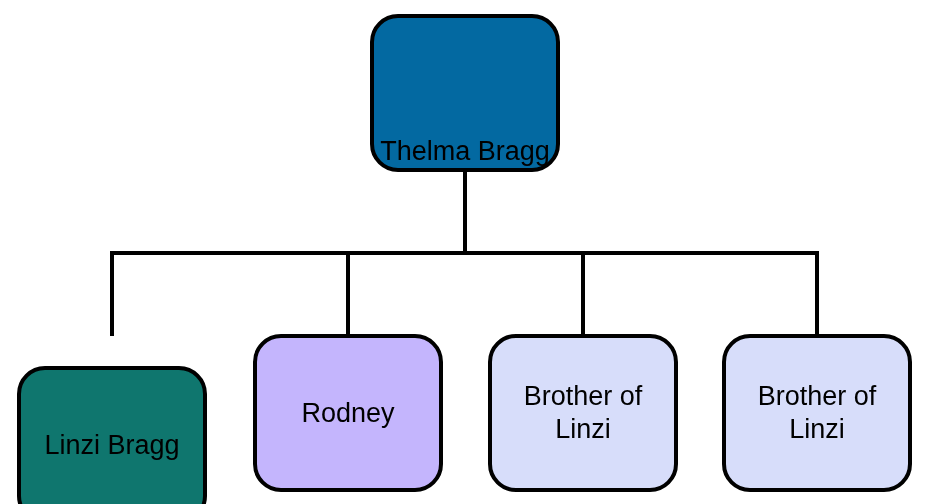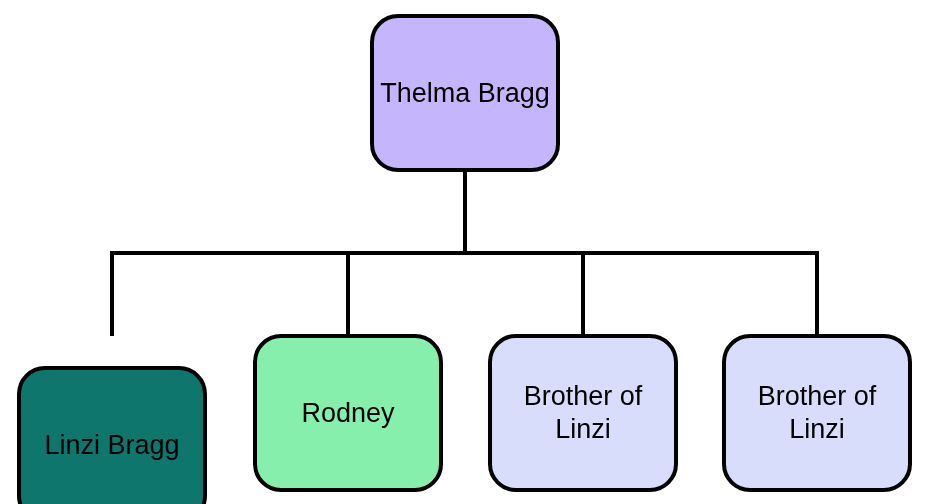--- a/index.html
+++ b/index.html
@@ -56,31 +56,31 @@
     <path d="M465 170 V255" stroke="#000000" stroke-width="4" fill="none"></path>
 
     <path d="M110 253 H819" stroke="#000000" stroke-width="4" fill="none"></path>
 
     <path d="M112 251 V336" stroke="#000000" stroke-width="4" fill="none"></path>
     <path d="M348 251 V336" stroke="#000000" stroke-width="4" fill="none"></path>
     <path d="M583 251 V336" stroke="#000000" stroke-width="4" fill="none"></path>
     <path d="M817 251 V336" stroke="#000000" stroke-width="4" fill="none"></path>
   </svg>
 
-  <div class="node pos-root" style="background-color: #c4b5fd;">
+  <div class="node pos-root" style="background-color: #0369a1; justify-content: flex-end;">
     <span class="line">Thelma Bragg</span>
 
   </div>
 
   <div class="node pos-c0" style="background-color: #0f766e; margin-top: 32px;">
     <span class="line">Linzi Bragg</span>
 
   </div>
 
-  <div class="node pos-c1" style="background-color: #86efac;">
+  <div class="node pos-c1" style="background-color: #c4b5fd;">
     <span class="line">Rodney</span>
   </div>
 
   <div class="node pos-c2" style="background-color: rgb(215, 221, 250);">
     <span class="line">Brother of</span>
     <span class="line">Linzi</span>
   </div>
 
   <div class="node pos-c3" style="background-color: rgb(215, 221, 250);">
     <span class="line">Brother of</span>

